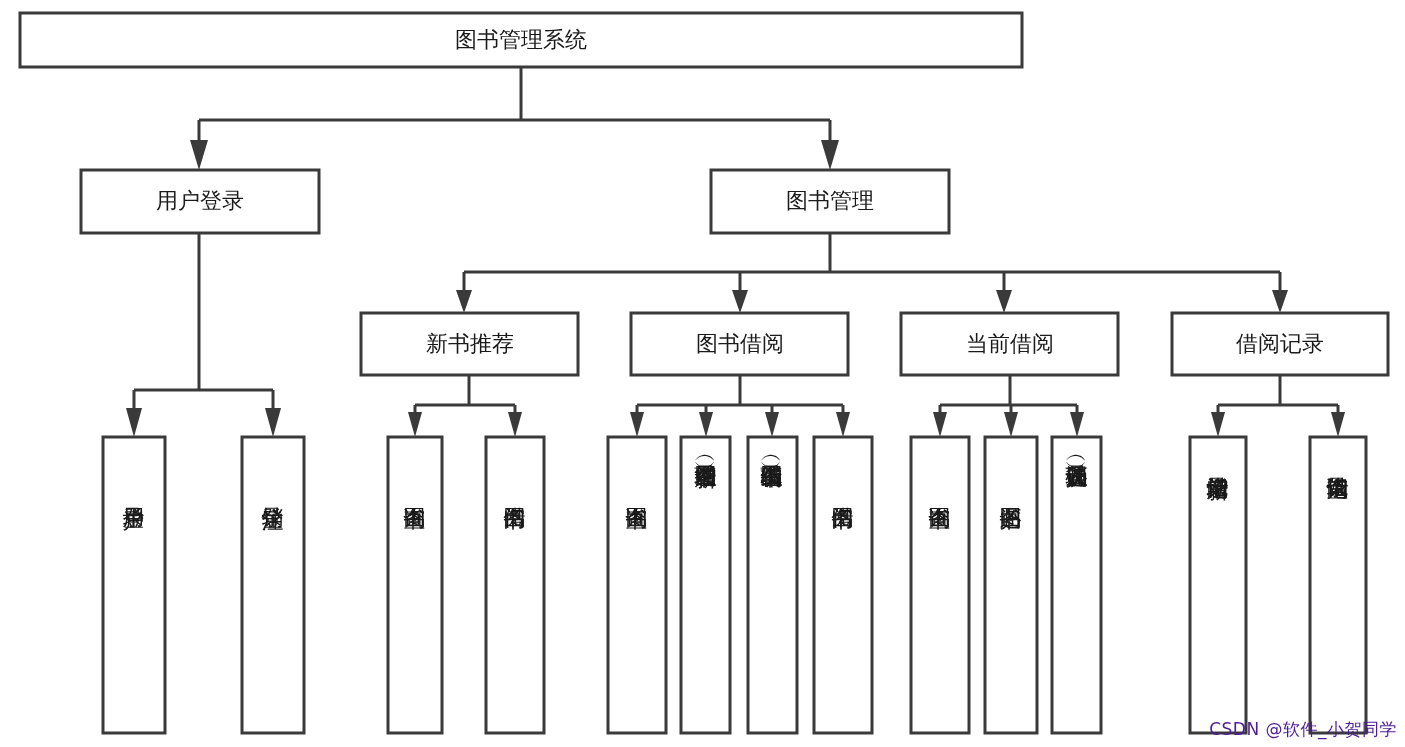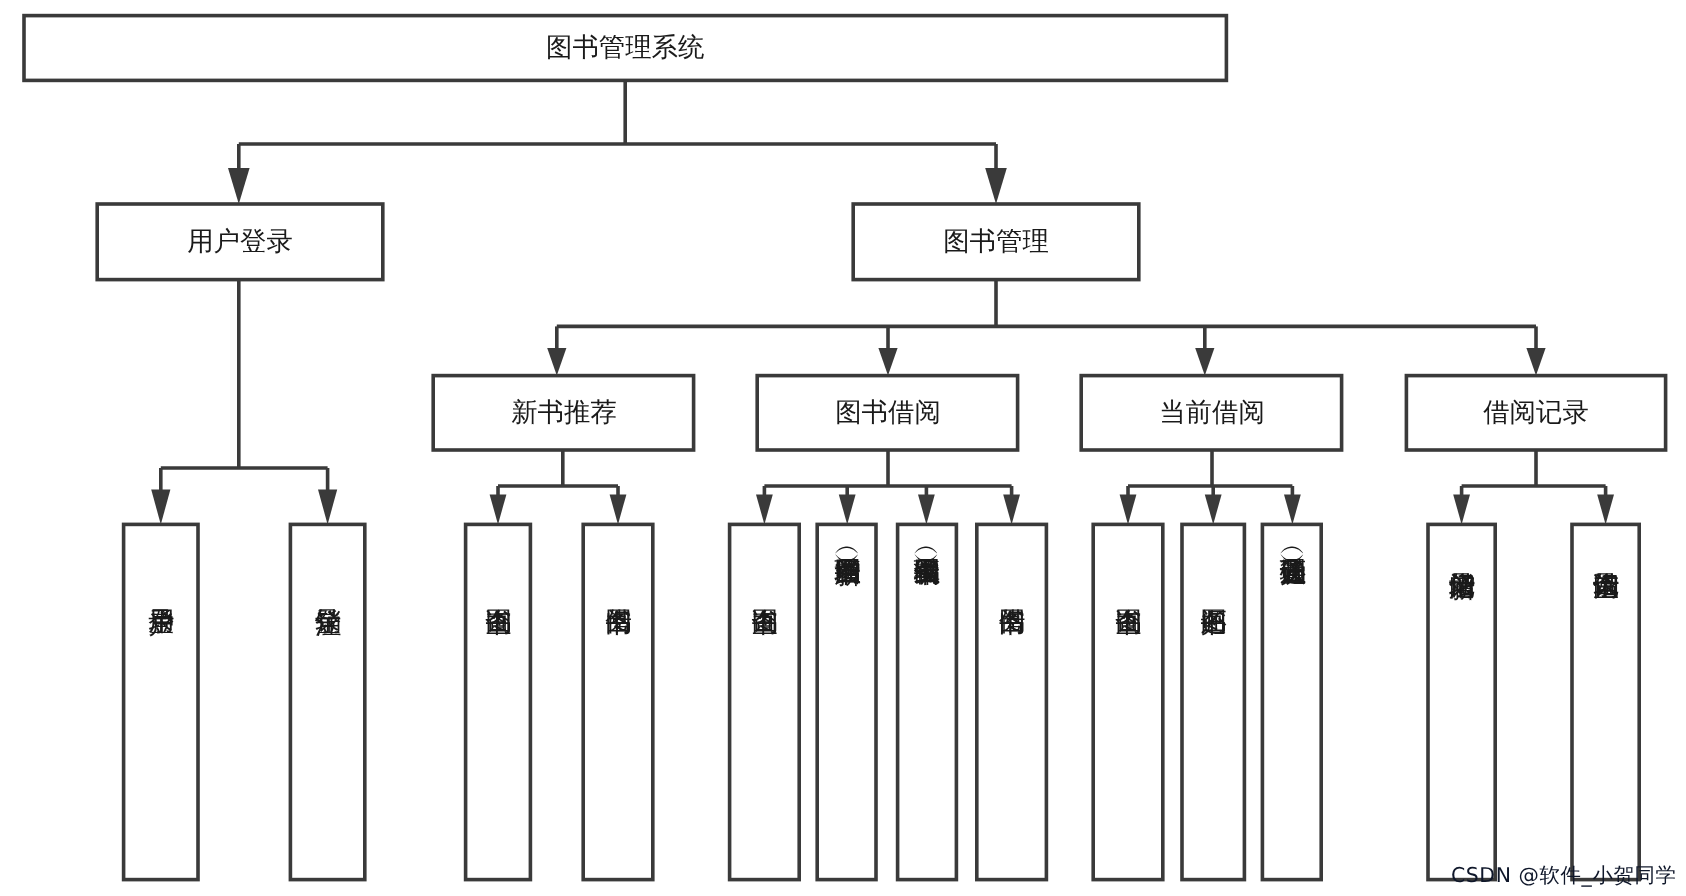--- a/index.html
+++ b/index.html
@@ -50,21 +50,21 @@
   .arrow-head {
     fill: #3a3a3a;
     stroke: none;
   }
   .watermark {
     position: absolute;
     right: 8px;
     bottom: 6px;
     font-family: "DejaVu Sans", "Liberation Sans", sans-serif;
     font-size: 17px;
-    color: #0f172a;
+    color: #4c1d95;
     white-space: nowrap;
     letter-spacing: 0.5px;
   }
 </style>
 </head>
 <body>
 
 <svg id="diagram" viewBox="0 0 1405 747" xmlns="http://www.w3.org/2000/svg">
 
   <g>

